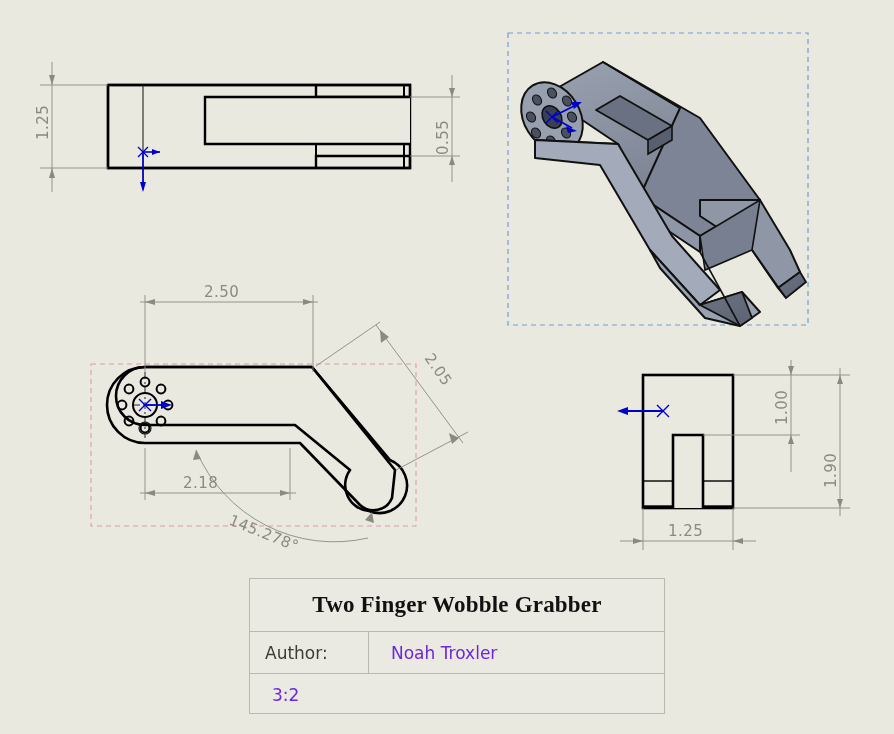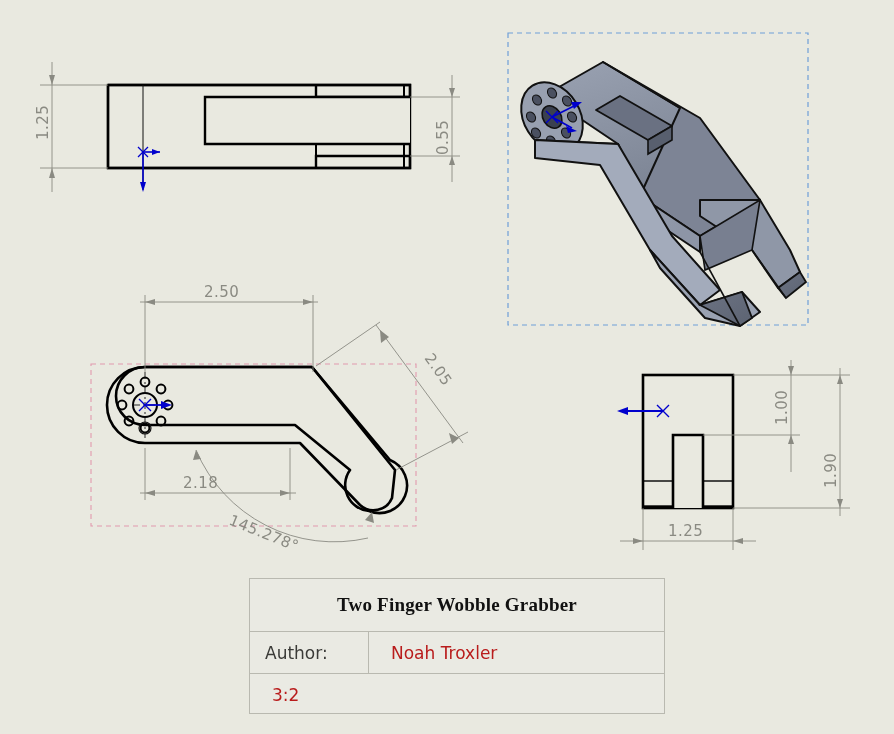--- a/index.html
+++ b/index.html
@@ -34,21 +34,21 @@
     background:#eaeae3;
     border:1px solid #b9b9b0;
     box-sizing:border-box;
   }
   #titleblock .tb-title{
     height:52px;
     display:flex;align-items:center;justify-content:center;
     border-bottom:1px solid #b9b9b0;
     font-family:"Liberation Serif", serif;
     font-weight:bold;
-    font-size:19px;
+    font-size:23px;
     color:#111;
     letter-spacing:0.2px;
   }
   #titleblock .tb-row{
     height:41px;
     display:flex;align-items:center;
     border-bottom:1px solid #b9b9b0;
   }
   #titleblock .tb-row:last-child{border-bottom:none;}
   #titleblock .tb-key{
@@ -59,21 +59,21 @@
     height:100%;
     display:flex;align-items:center;
     font-family:"DejaVu Sans", sans-serif;
     font-size:17px;
     color:#3b3b38;
   }
   #titleblock .tb-val{
     padding-left:22px;
     font-family:"DejaVu Sans", sans-serif;
     font-size:17px;
-    color:#b91c1c;
+    color:#6d28d9;
   }
 </style>
 </head>
 <body>
 
 <div id="sheet">
 
   <svg class="layer">
     <defs>
       <marker id="arrH" markerWidth="10" markerHeight="6" refX="9" refY="3" orient="auto">

